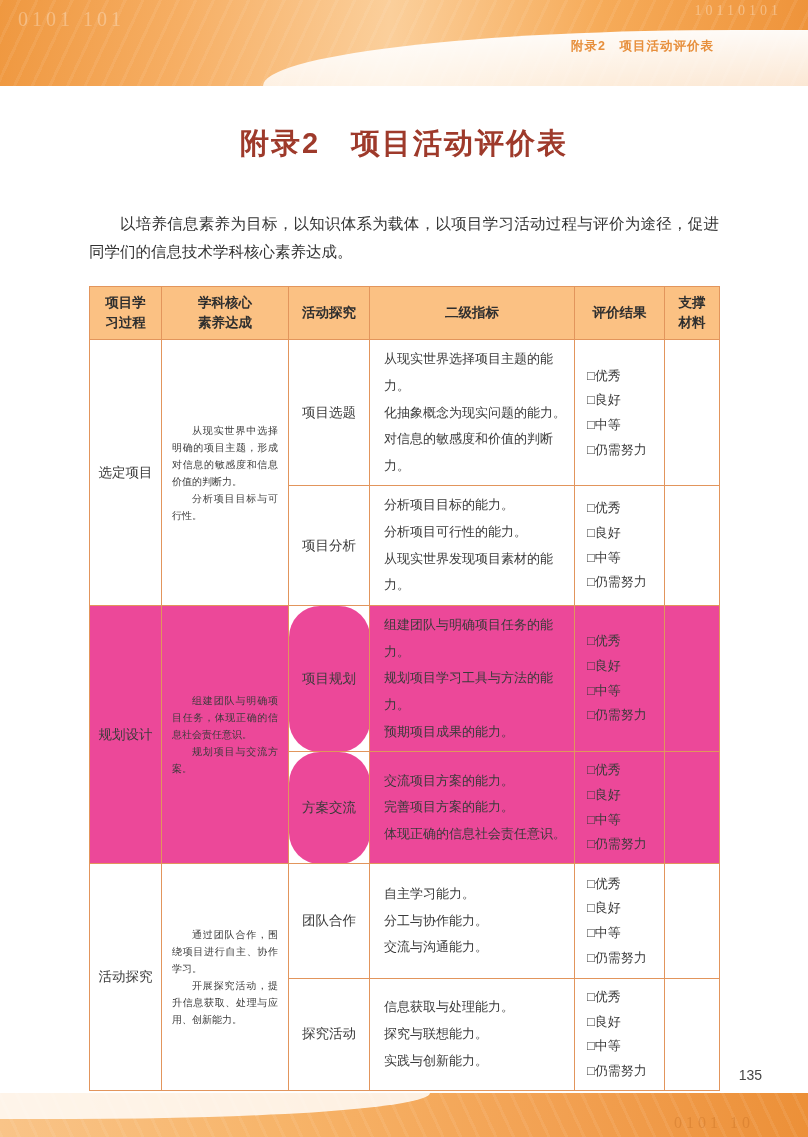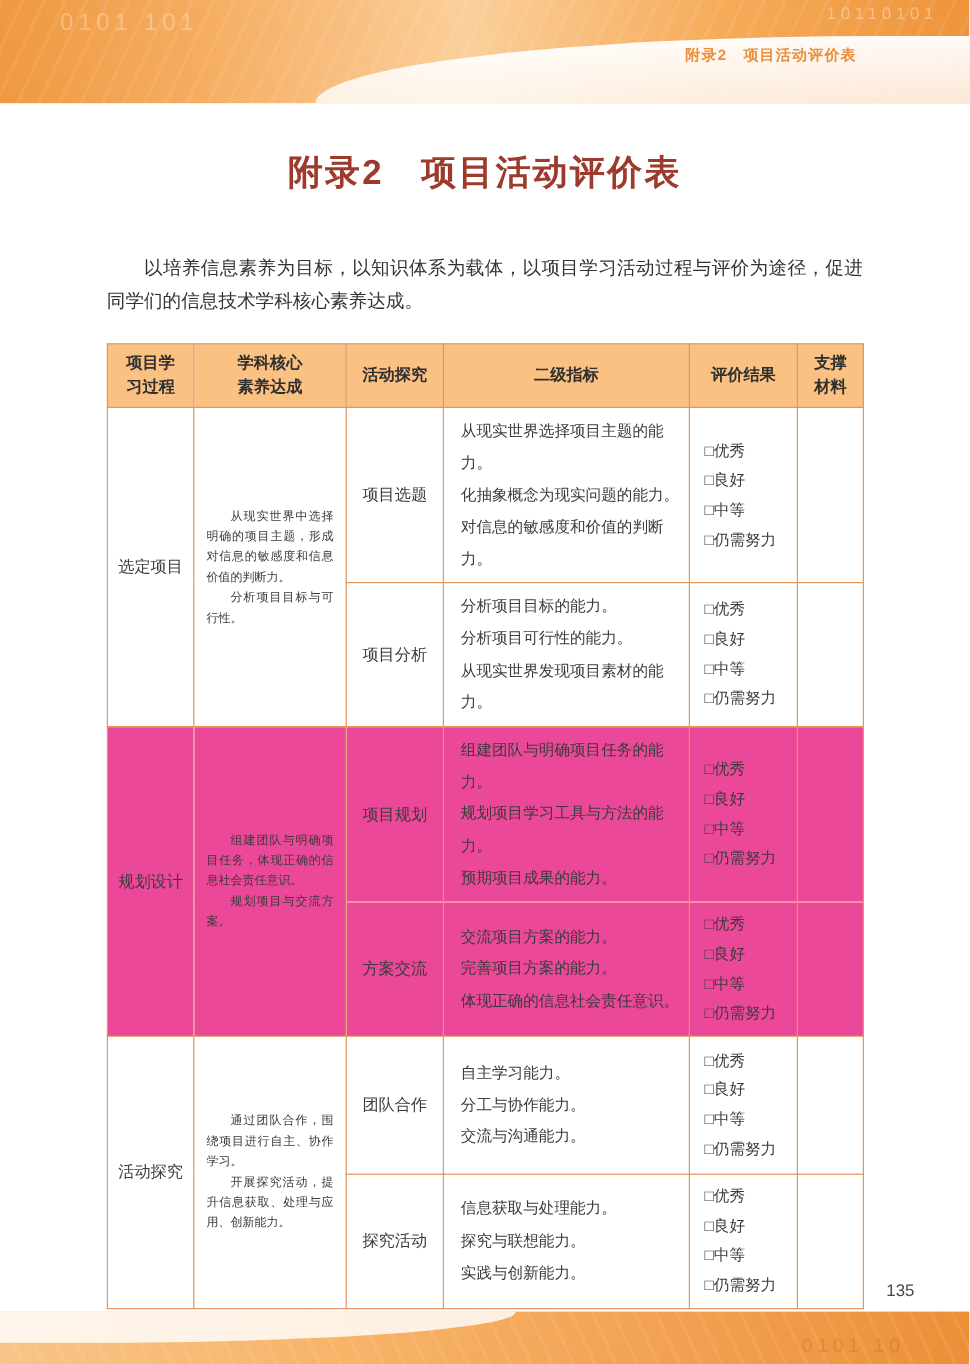--- a/index.html
+++ b/index.html
@@ -25,22 +25,22 @@
     position:absolute; right:0; bottom:0; width:545px; height:56px;
     background:linear-gradient(180deg, rgba(255,255,255,0.96), rgba(255,255,255,0.78));
     border-top-left-radius:100% 115%;
   }
   .swoosh-bottom {
     position:absolute; left:0; top:0; width:430px; height:26px;
     background:rgba(255,255,255,0.82);
     border-bottom-right-radius:100% 120%;
   }
   .digits {
-    position:absolute; font-family:Liberation Sans, sans-serif;
-    letter-spacing:4px; pointer-events:none;margin-left:32px;
+    position:absolute; font-family:Liberation Serif, serif;
+    letter-spacing:4px; pointer-events:none;
   }
   .digits.d1 { left:18px; top:8px;  font-size:20px; color:rgba(255,255,255,0.30); }
   .digits.d2 { right:26px; top:3px; font-size:14px; color:rgba(255,255,255,0.35); }
   .digits.d3 { right:54px; bottom:5px; font-size:16px; color:rgba(170,80,12,0.22); }
   .running-head {
     position:absolute; top:38px; right:94px; z-index:3;
     font-size:12.5px; font-weight:bold; color:#e78f3c; letter-spacing:1px;
   }
 
   
@@ -68,21 +68,21 @@
     border:1px solid #e2955c; vertical-align:middle; overflow:hidden;
   }
   .eval-table th {
     background:#fbc183; font-weight:bold; font-size:13.5px;
     text-align:center; color:#2f2f2f; padding:6px 2px;
   }
   .hline { line-height:1.5; }
   td.process { text-align:center; font-size:13.5px;margin-top:40px; }
   td.competency { padding:8px 10px; }
   .para { text-indent:2em; text-align:justify; line-height:1.7; font-size:10px; }
-  td.indicator { text-align:center; font-size:13.5px; }
+  td.indicator { text-align:center; font-size:13.5px;border-radius:31px; }
   td.criteria { padding:6px 6px 6px 14px; }
   td.criteria .line { line-height:2.05; }
   td.evaluation { padding:6px 4px 6px 12px; }
   td.evaluation .opt { line-height:1.9; }
   td.materials { background-clip:padding-box; }
   tr.hl td { background:#ec4899; }
 
   .page-number {
     position:absolute; right:46px; bottom:54px;
     font-size:14px; color:#474747;

